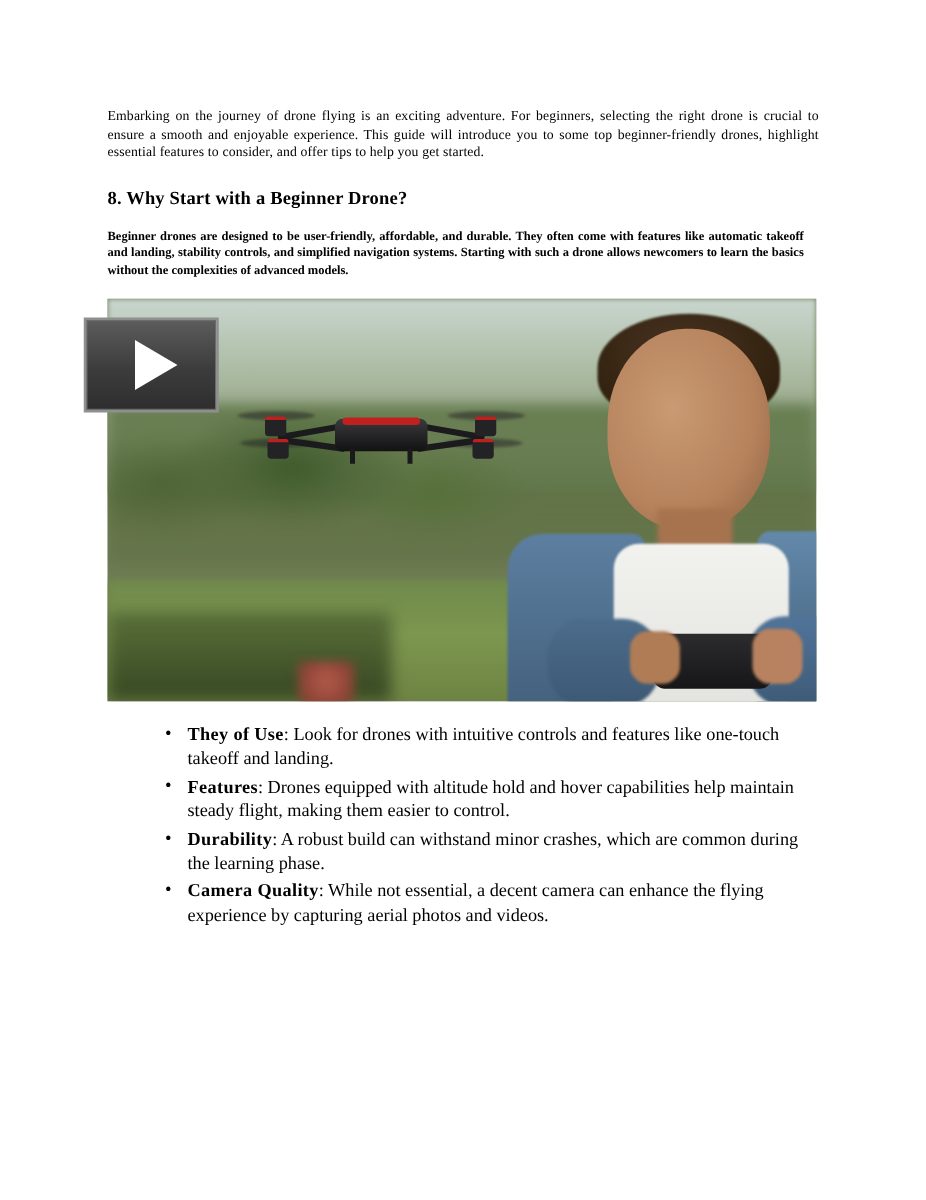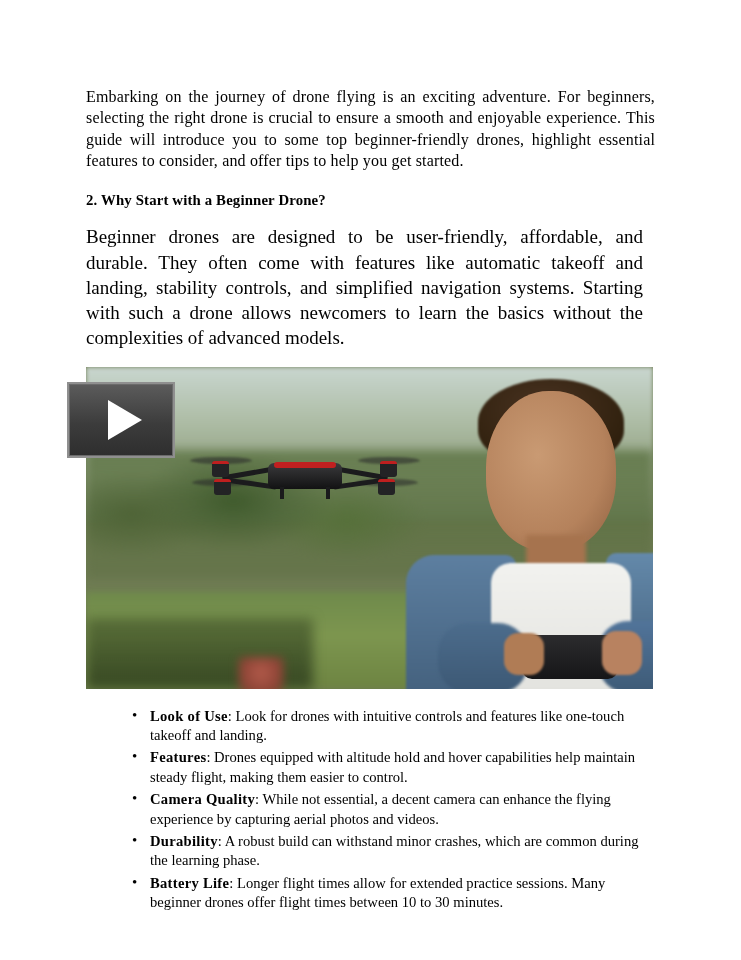--- a/index.html
+++ b/index.html
@@ -16,41 +16,42 @@
   }
   .page {
     position: relative;
     width: 741px;
     height: 960px;
     background: #ffffff;
     box-sizing: border-box;
     padding: 86px 86px 0 86px;
   }
   .para {
-    font-size: 16px;
+    font-size: 11px;
     line-height: 1.33;
     text-align: justify;
     margin: 0 0 13px 0;
     letter-spacing: 0.01em;
   }
   .para.intro {
     margin-bottom: 20px;
   }
   h2.heading {
     font-size: 14.8px;
     font-weight: bold;
     margin: 0 0 14px 0;
     line-height: 1.3;
     letter-spacing: 0.01em;
   }
   .section-body {
-    font-size: 19px;
+    font-size: 10px;
     line-height: 1.33;
     text-align: justify;
     margin: 0 12px 16px 0;
+    font-weight: bold;
   }
   
   .figure {
     position: relative;
     width: 567px;
     margin: 0 0 18px 0;
   }
   .photo {
     position: relative;
     width: 567px;
@@ -294,21 +295,21 @@
     letter-spacing: 0.02em;
   }
 </style>
 </head>
 <body>
 
 <div class="page">
 
   <p class="para intro">Embarking on the journey of drone flying is an exciting adventure. For beginners, selecting the right drone is crucial to ensure a smooth and enjoyable experience. This guide will introduce you to some top beginner-friendly drones, highlight essential features to consider, and offer tips to help you get started.</p>
 
-  <h2 class="heading">2. Why Start with a Beginner Drone?</h2>
+  <h2 class="heading">8. Why Start with a Beginner Drone?</h2>
 
   <p class="section-body">Beginner drones are designed to be user-friendly, affordable, and durable. They often come with features like automatic takeoff and landing, stability controls, and simplified navigation systems. Starting with such a drone allows newcomers to learn the basics without the complexities of advanced models.</p>
 
   <div class="figure">
     <div class="photo">
       <div class="sky"></div>
       <div class="trees"></div>
       <div class="ground"></div>
       <div class="ground-dark"></div>
 
@@ -348,29 +349,26 @@
 
     <div class="play-overlay">
       <div class="tri"></div>
     </div>
   </div>
 
 
 
   <ul class="features">
     <li>
-      <b>Look of Use</b><span>: Look for drones with intuitive controls and features like one-touch takeoff and landing.</span>
+      <b>They of Use</b><span>: Look for drones with intuitive controls and features like one-touch takeoff and landing.</span>
     </li>
     <li>
       <b>Features</b><span>: Drones equipped with altitude hold and hover capabilities help maintain steady flight, making them easier to control.</span>
     </li>
     <li>
-      <b>Camera Quality</b><span>: While not essential, a decent camera can enhance the flying experience by capturing aerial photos and videos.</span>
-    </li>
-    <li>
       <b>Durability</b><span>: A robust build can withstand minor crashes, which are common during the learning phase.</span>
     </li>
     <li>
-      <b>Battery Life</b><span>: Longer flight times allow for extended practice sessions. Many beginner drones offer flight times between 10 to 30 minutes.</span>
+      <b>Camera Quality</b><span>: While not essential, a decent camera can enhance the flying experience by capturing aerial photos and videos.</span>
     </li>
   </ul>
 
 </div>
 
 </body></html>

